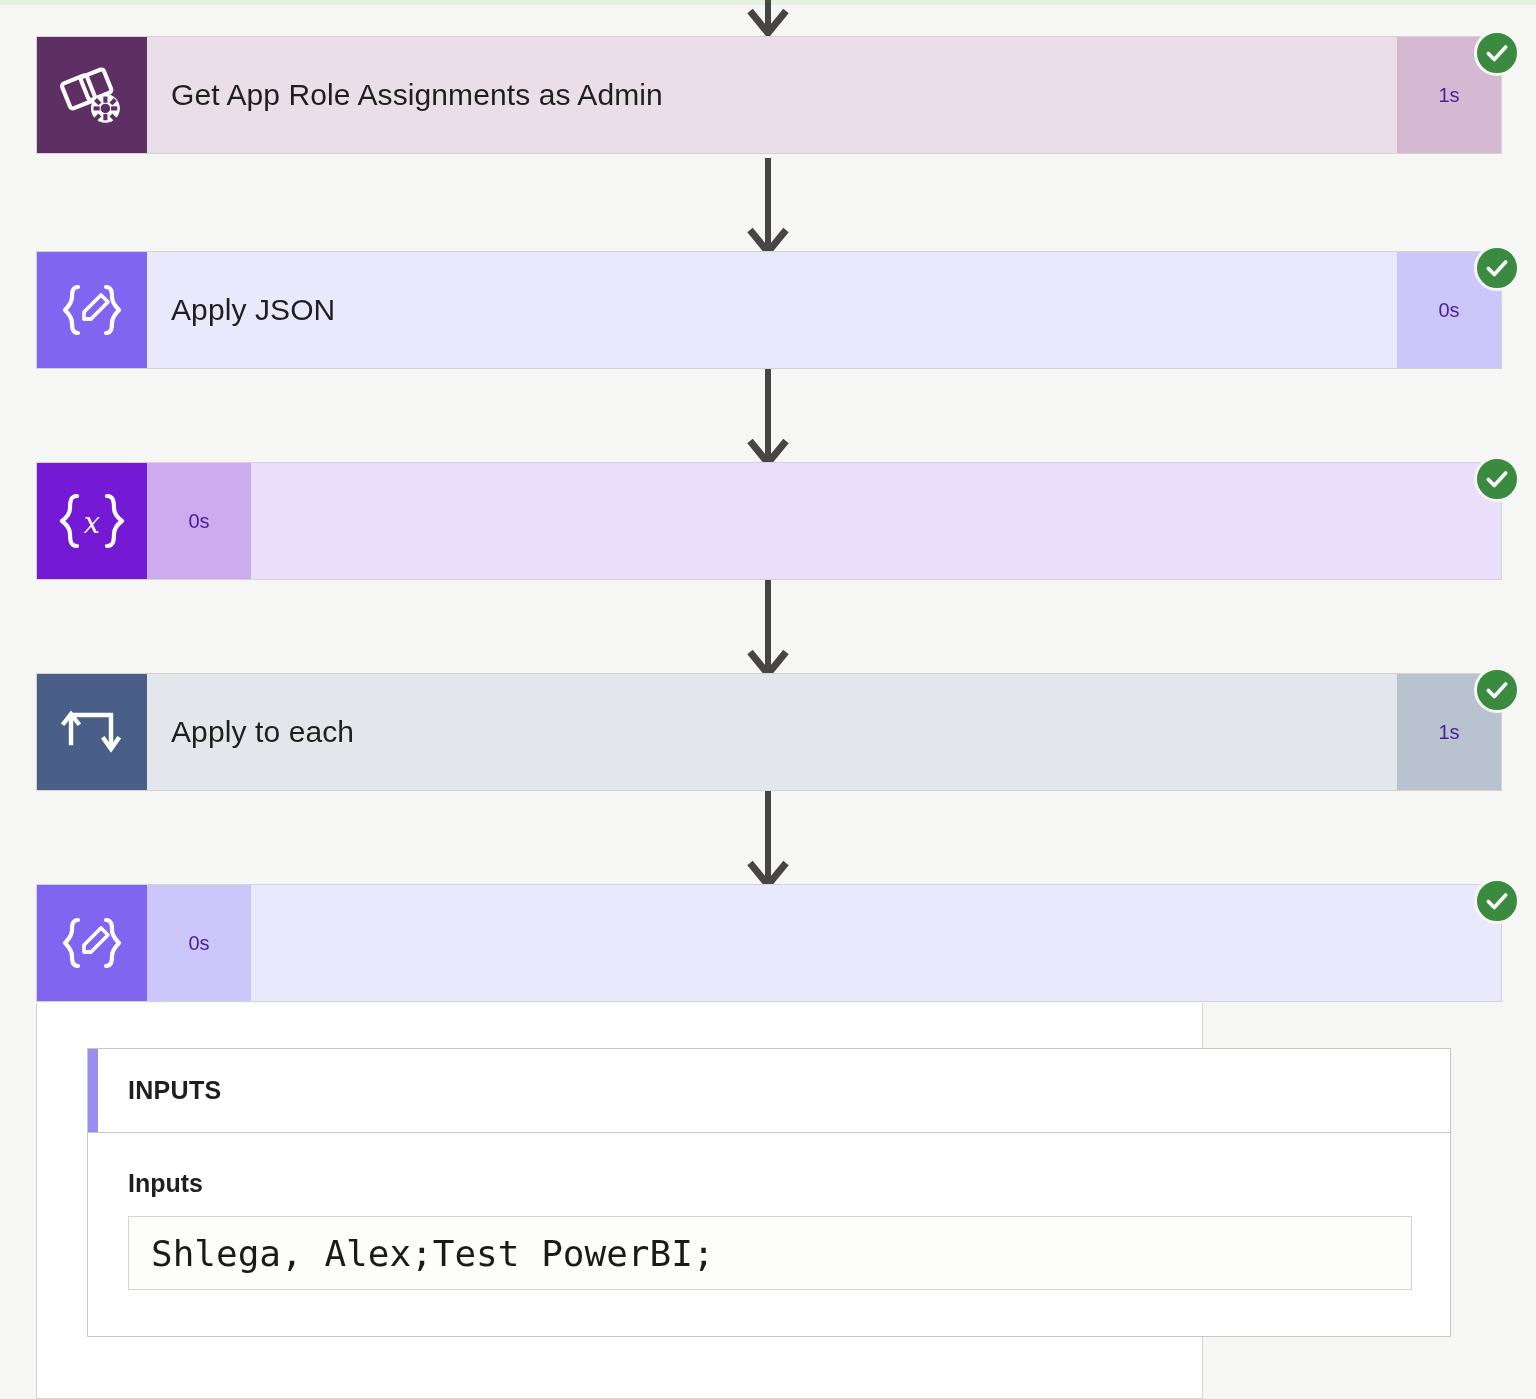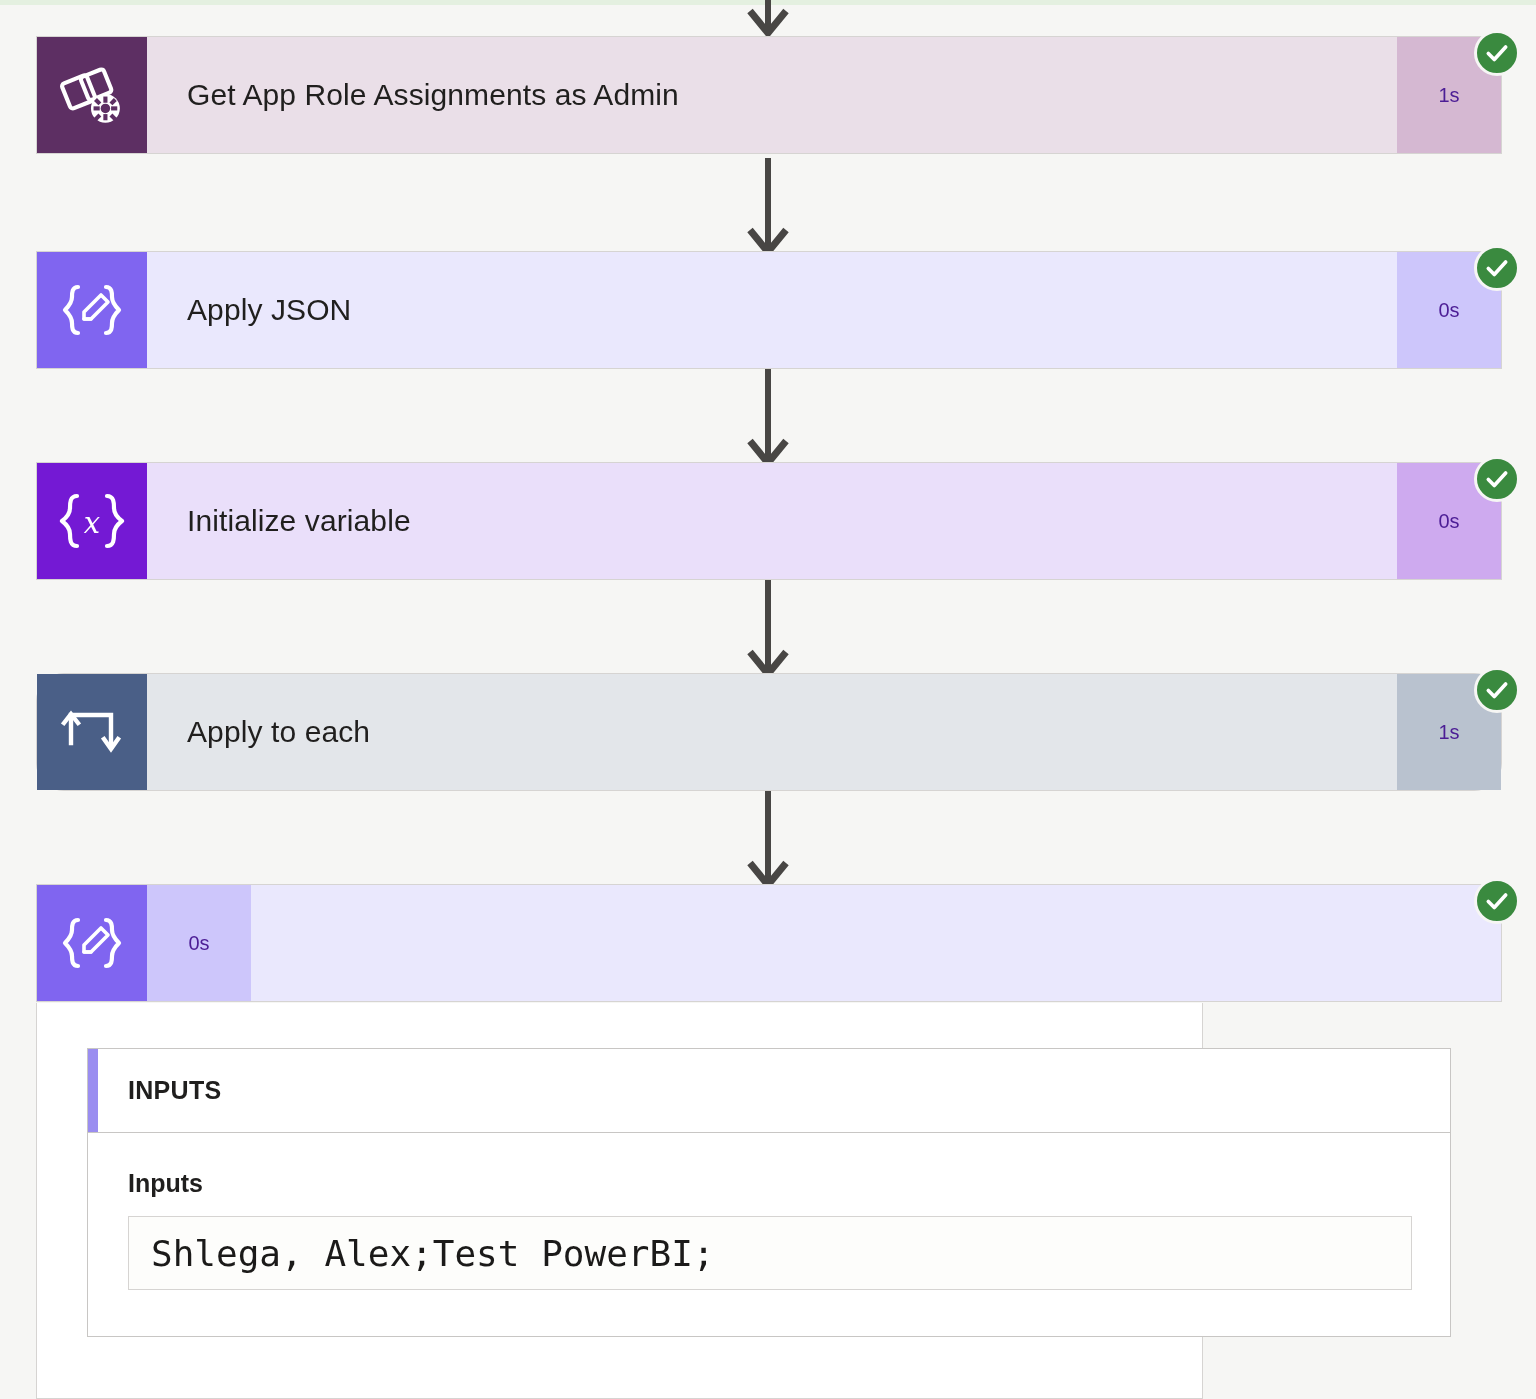--- a/index.html
+++ b/index.html
@@ -56,21 +56,21 @@
     flex: 0 0 110px;
     display: flex;
     align-items: center;
     justify-content: center;
   }
   .card-icon svg { display: block; }
   .card-title {
     flex: 1 1 auto;
     display: flex;
     align-items: center;
-    padding-left: 40px;
+    padding-left: 24px;
     font-size: 30px;
     color: #201f1e;
     letter-spacing: .1px;
     text-align: right;
   }
   .card-duration {
     width: 104px;
     flex: 0 0 104px;
     display: flex;
     align-items: center;
@@ -101,21 +101,21 @@
 
   .theme-data .card-icon     { background: #8065f0; }
   .theme-data                { background: #eae8fd; }
   .theme-data .card-duration { background: #cdc6fb; }
 
   .theme-var .card-icon      { background: #7419d4; }
   .theme-var                 { background: #eadffa; }
   .theme-var .card-duration  { background: #ceaaef; }
 
   .theme-loop .card-icon     { background: #4a5f87; }
-  .theme-loop                { background: #e3e6ea; border-radius: 28px; }
+  .theme-loop                { background: #e3e6ea; }
   .theme-loop .card-duration { background: #b9c2cf; }
 
   
   .details-panel {
     position: absolute;
     left: 36px;
     top: 998px;
     width: 1167px;
     height: 396px;
     box-sizing: border-box;
@@ -258,21 +258,20 @@
   <div class="card theme-var" style="top:457px;">
     <div class="card-icon">
       <svg width="74" height="64" viewBox="0 0 74 64" aria-hidden="true">
         <g fill="none" stroke="#ffffff" stroke-width="4.2" stroke-linecap="round" stroke-linejoin="round">
           <path d="M22 7 C15 7 15 14 15 19 C15 25 11 29 7 32 C11 35 15 39 15 45 C15 50 15 57 22 57"></path>
           <path d="M52 7 C59 7 59 14 59 19 C59 25 63 29 67 32 C63 35 59 39 59 45 C59 50 59 57 52 57"></path>
         </g>
         <text x="37" y="44" text-anchor="middle" fill="#ffffff" font-family="DejaVu Serif, serif" font-style="italic" font-size="29">x</text>
       </svg>
     </div>
-    <div class="card-title">Initialize variable</div>
     <div class="card-duration">0s</div>
   </div>
   <div class="status-badge" style="left:1474px; top:451px;">
     <svg width="26" height="26" viewBox="0 0 24 24" aria-hidden="true">
       <polyline points="4,12.5 9.5,18 20,6.5" fill="none" stroke="#ffffff" stroke-width="3.4" stroke-linecap="round" stroke-linejoin="round"></polyline>
     </svg>
   </div>
 
   <div class="arrow" style="top:575px;height:98px;">
     <svg width="48" height="98" viewBox="0 0 48 98" aria-hidden="true">

